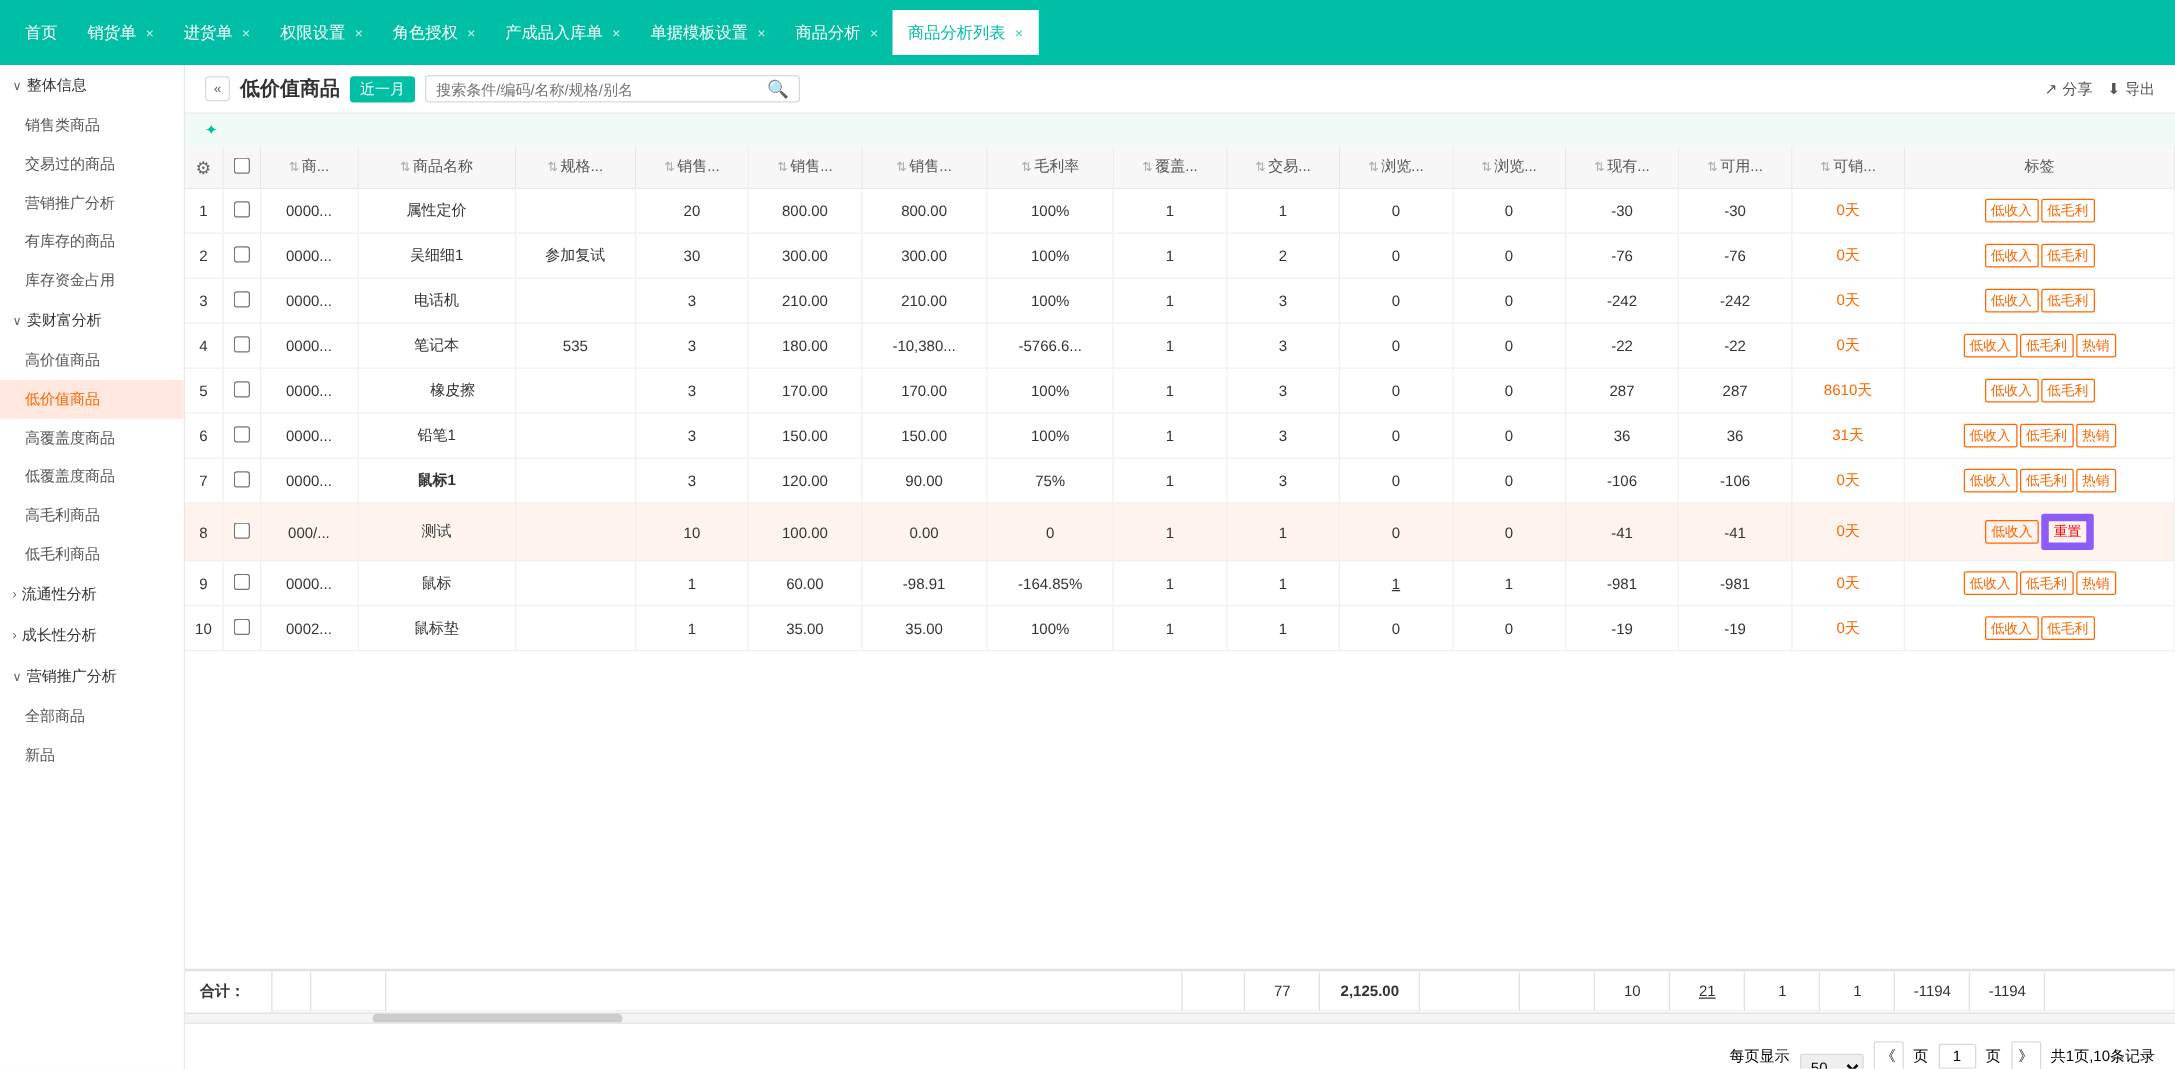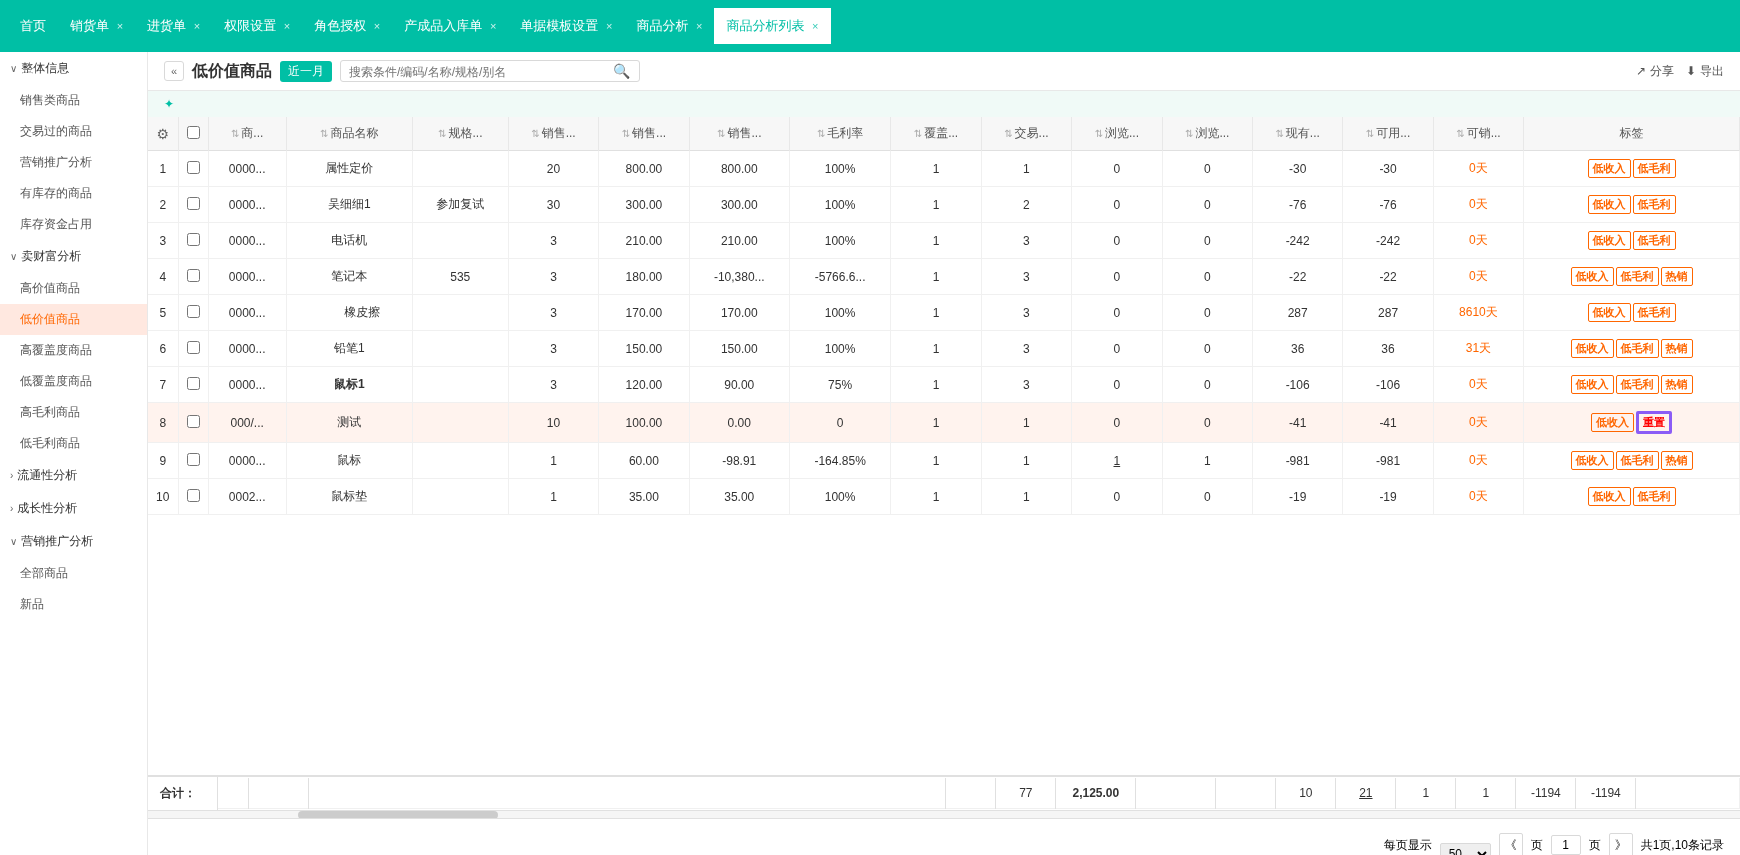--- a/index.html
+++ b/index.html
@@ -191,24 +191,23 @@
       border-right: 1px solid #f0f0f0;
       white-space: nowrap;
     }
     tbody td.left { text-align: center; }
     .tag {
       display: inline-block;
       border-radius: 2px;
       padding: 1px 4px;
       font-size: 11px;
       margin: 1px;
-      font-weight: bold;
     }
     .tag-orange { color: #ff6600; border: 1px solid #ff6600; }
-    .tag-red { color: #ff0000; border: 3px solid #8b5cf6; }
+    .tag-red { color: #ff0000; border: 6px solid #8b5cf6; }
     .underline { text-decoration: underline; cursor: pointer; }
     .text-orange { color: #ff6600; }
 
     
     .table-footer {
       border-top: 2px solid #e0e0e0;
       display: flex;
       align-items: center;
       padding: 0;
       background: #fff;

